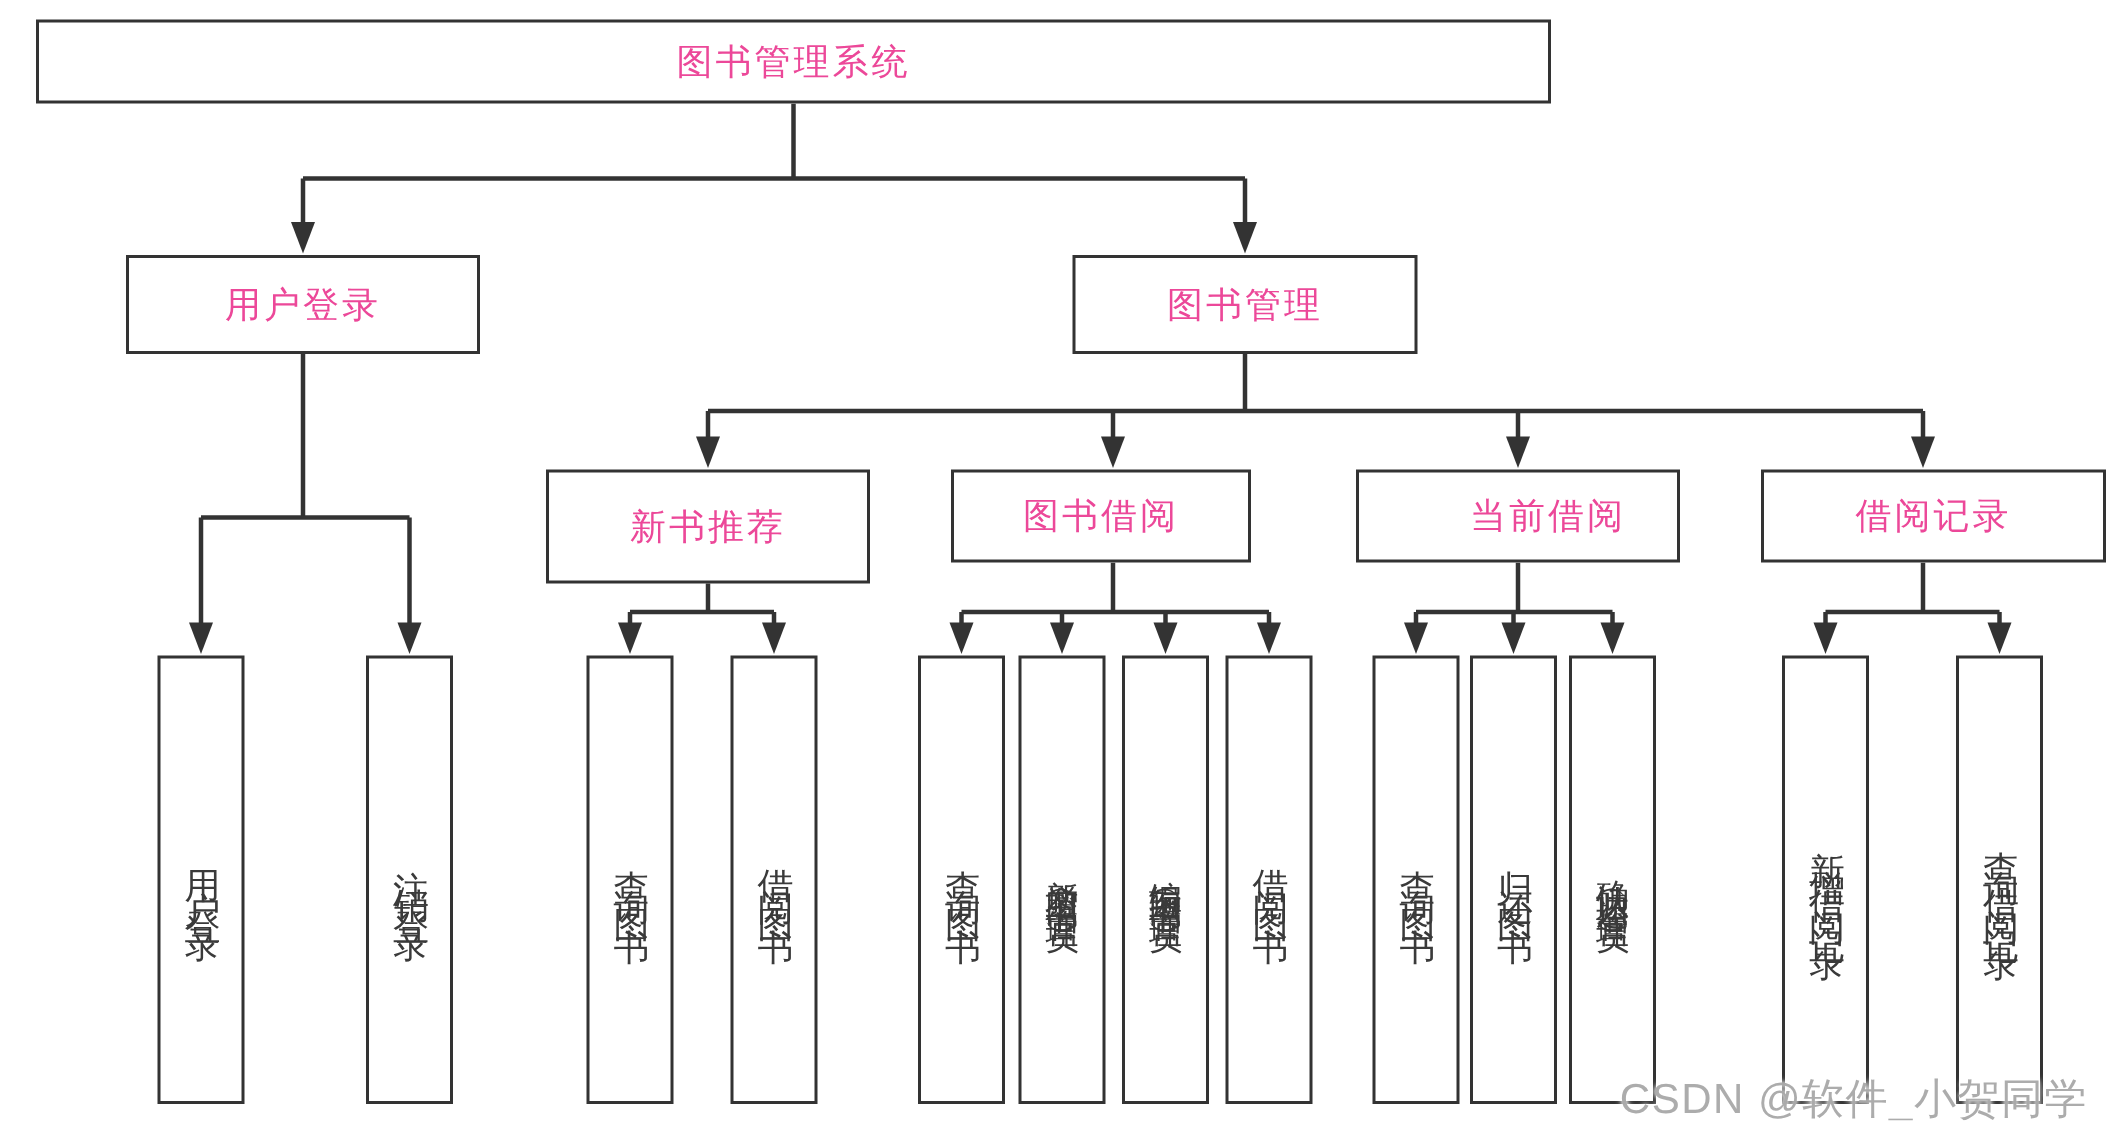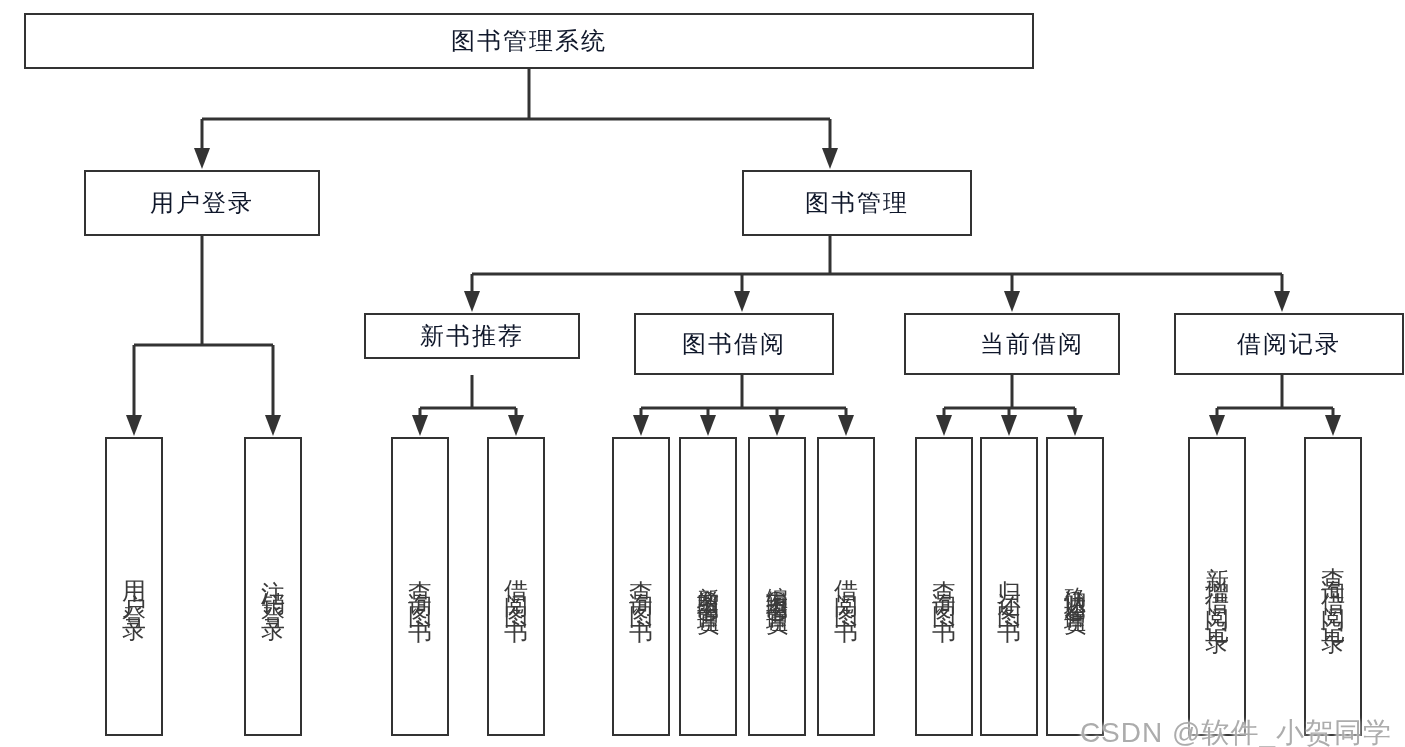--- a/index.html
+++ b/index.html
@@ -28,21 +28,21 @@
     box-sizing: border-box;
     border: 2.5px solid #333333;
     background: #ffffff;
     display: flex;
     align-items: center;
     justify-content: center;
     z-index: 2;
   }
   .hlabel {
     font-size: 24px;
-    color: #0f172a;
+    color: #ec4899;
     letter-spacing: 2px;
     white-space: nowrap;
   }
   .vbox {
     position: absolute;
     box-sizing: border-box;
     border: 2.5px solid #333333;
     background: #ffffff;
     display: flex;
     align-items: center;
@@ -150,25 +150,25 @@
     </g>
   </svg>
 
   <div class="hbox" style="left:24px; top:13px; width:1010px; height:56px;">
     <span class="hlabel">图书管理系统</span>
   </div>
 
   <div class="hbox" style="left:84px; top:170px; width:236px; height:66px;">
     <span class="hlabel">用户登录</span>
   </div>
-  <div class="hbox" style="left:742px; top:170px; width:230px; height:66px;">
+  <div class="hbox" style="left:715px; top:170px; width:230px; height:66px;">
     <span class="hlabel">图书管理</span>
   </div>
 
-  <div class="hbox" style="left:364px; top:313px; width:216px; height:46px;">
+  <div class="hbox" style="left:364px; top:313px; width:216px; height:76px;">
     <span class="hlabel">新书推荐</span>
   </div>
   <div class="hbox" style="left:634px; top:313px; width:200px; height:62px;">
     <span class="hlabel">图书借阅</span>
   </div>
   <div class="hbox" style="left:904px; top:313px; width:216px; height:62px;padding-left:40px;">
     <span class="hlabel">当前借阅</span>
   </div>
   <div class="hbox" style="left:1174px; top:313px; width:230px; height:62px;">
     <span class="hlabel">借阅记录</span>

